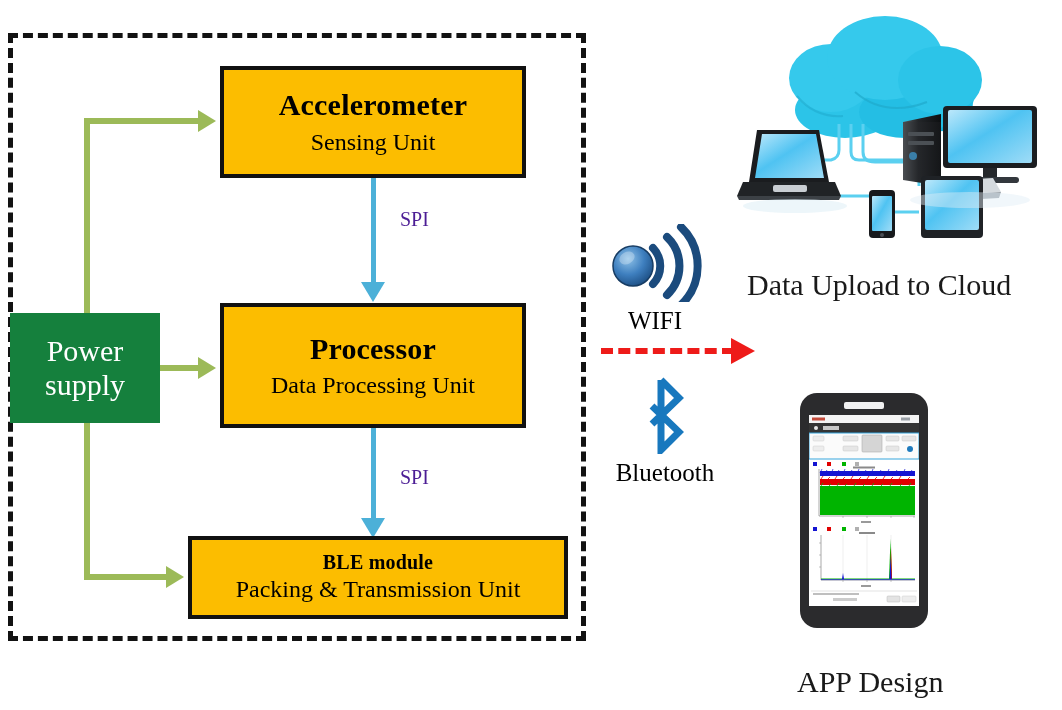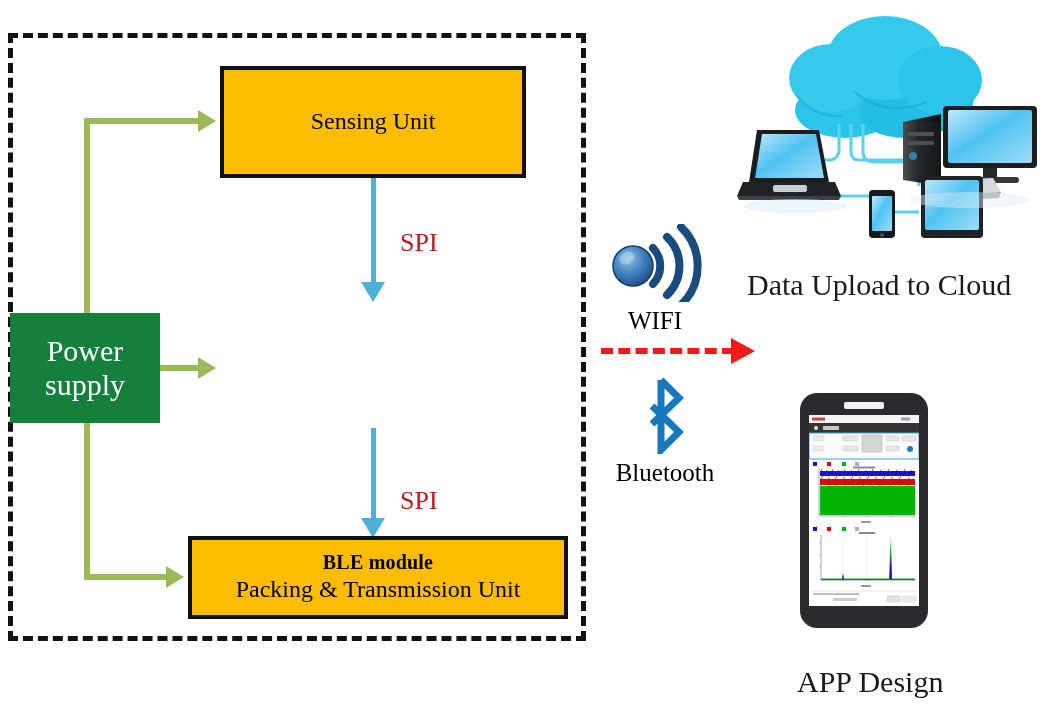--- a/index.html
+++ b/index.html
@@ -90,23 +90,22 @@
   }
   .spi-arrow-head {
     position: absolute;
     width: 0; height: 0;
     border-left: 12px solid transparent;
     border-right: 12px solid transparent;
     border-top: 20px solid #4CB0D8;
   }
   .spi-label {
     position: absolute;
-    font-size: 26px;
-    color: #b91c1c;
-    margin-top: 20px;
+    font-size: 20px;
+    color: #4c1d95;
   }
 
   
   .red-dash {
     position: absolute;
     height: 0;
     border-top: 6px dashed #EE1B19;
   }
   .red-arrow-head {
     position: absolute;
@@ -178,27 +177,32 @@
 
   <div class="green-line" style="left:84px; top:574px; width:84px; height:6px;"></div>
   <div class="green-arrow-head" style="left:166px; top:566px;"></div>
 
   <div class="block" id="box-power">
     <span>Power</span>
     <span>supply</span>
   </div>
 
   <div class="block amber" id="box-accel">
+    <span class="b-title">Accelerometer</span>
     <span class="b-sub">Sensing Unit</span>
   </div>
 
   <div class="spi-line" style="left:371px; top:178px; height:104px;"></div>
   <div class="spi-arrow-head" style="left:361px; top:282px;"></div>
   <div class="spi-label" style="left:400px; top:208px;">SPI</div>
 
+  <div class="block amber" id="box-proc">
+    <span class="b-title">Processor</span>
+    <span class="b-sub">Data Processing Unit</span>
+  </div>
 
   <div class="spi-line" style="left:371px; top:428px; height:90px;"></div>
   <div class="spi-arrow-head" style="left:361px; top:518px;"></div>
   <div class="spi-label" style="left:400px; top:466px;">SPI</div>
 
   <div class="block amber" id="box-ble">
     <span class="b-title">BLE module</span>
     <span class="b-sub">Packing &amp; Transmission Unit</span>
   </div>
 

